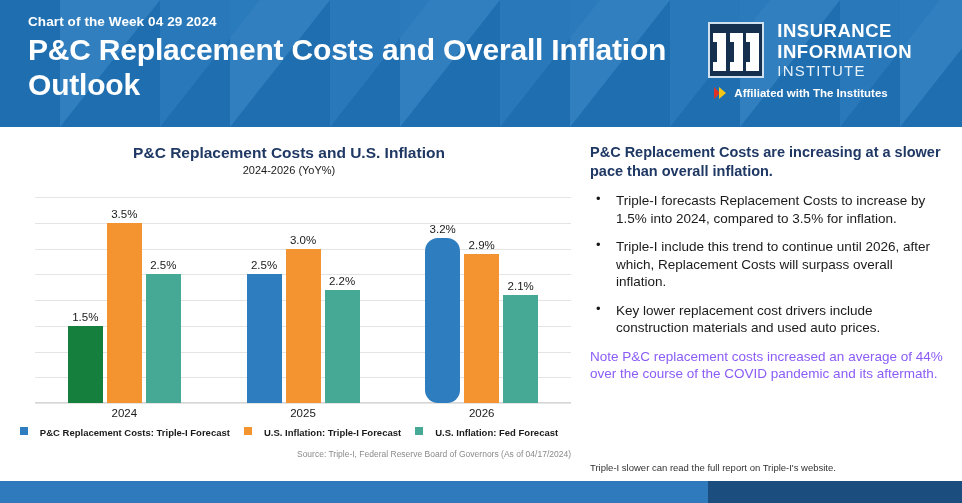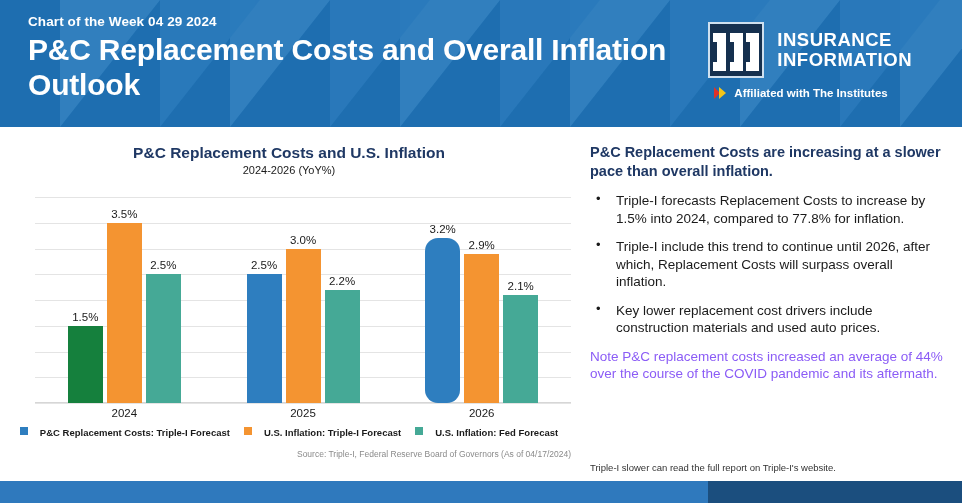--- a/index.html
+++ b/index.html
@@ -293,20 +293,21 @@
           <div class="logo-mark">
             <div class="pillars">
               <div class="pillar"></div>
               <div class="pillar"></div>
               <div class="pillar"></div>
             </div>
           </div>
           <div class="logo-words">
             <div class="logo-l1">INSURANCE</div>
             <div class="logo-l2">INFORMATION</div>
+            <div class="logo-l3">INSTITUTE</div>
           </div>
         </div>
         <div class="affiliate">
           <span class="affiliate-mark">
             <span class="tri-r"></span>
               <span class="tri-y"></span>
           </span>
           <span>Affiliated with The Institutes</span>
         </div>
       </div>
@@ -405,21 +406,21 @@
           <span>U.S. Inflation: Fed Forecast</span>
         </div>
       </div>
 
     <div class="source">Source: Triple-I, Federal Reserve Board of Governors (As of  04/17/2024)</div>
   </div>
 
   <div class="text-panel">
     <div class="lede">P&amp;C Replacement Costs are increasing at a slower pace than overall inflation.</div>
     <ul class="bullets" id="bullet-list">
-        <li>Triple-I forecasts Replacement Costs to increase by 1.5% into 2024, compared to 77.8% for inflation.</li>
+        <li>Triple-I forecasts Replacement Costs to increase by 1.5% into 2024, compared to 3.5% for inflation.</li>
         <li>Triple-I include this trend to continue until 2026, after which, Replacement Costs will surpass overall inflation.</li>
         <li>Key lower replacement cost drivers include construction materials and used auto prices.</li>
       </ul>
     <div class="note">Note P&amp;C replacement costs increased an average of 44% over the course of the COVID pandemic and its aftermath.</div>
     <div class="footer-note">Triple-I slower can read the full report on Triple-I's website.</div>
   </div>
 
   <div class="bottom-bar">
     <div class="bb-left"></div>
     <div class="bb-right"></div>

